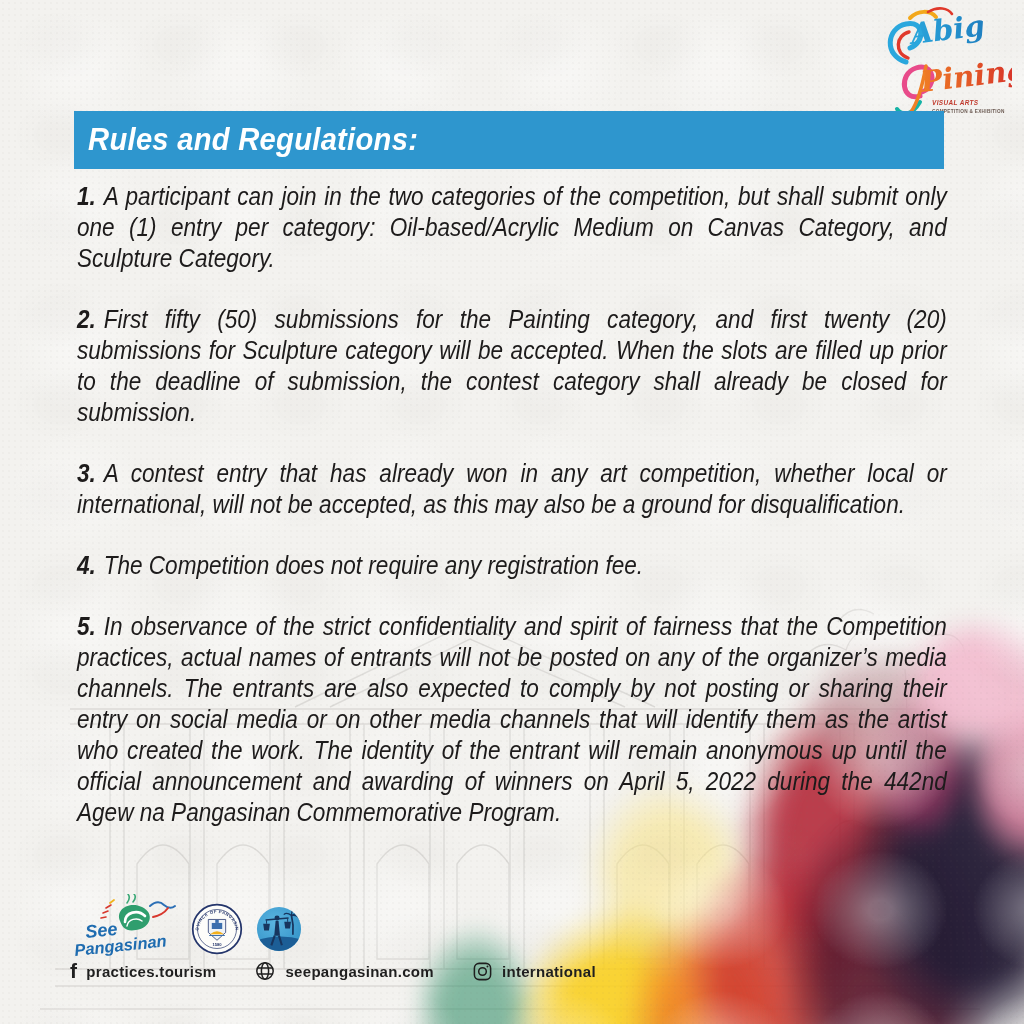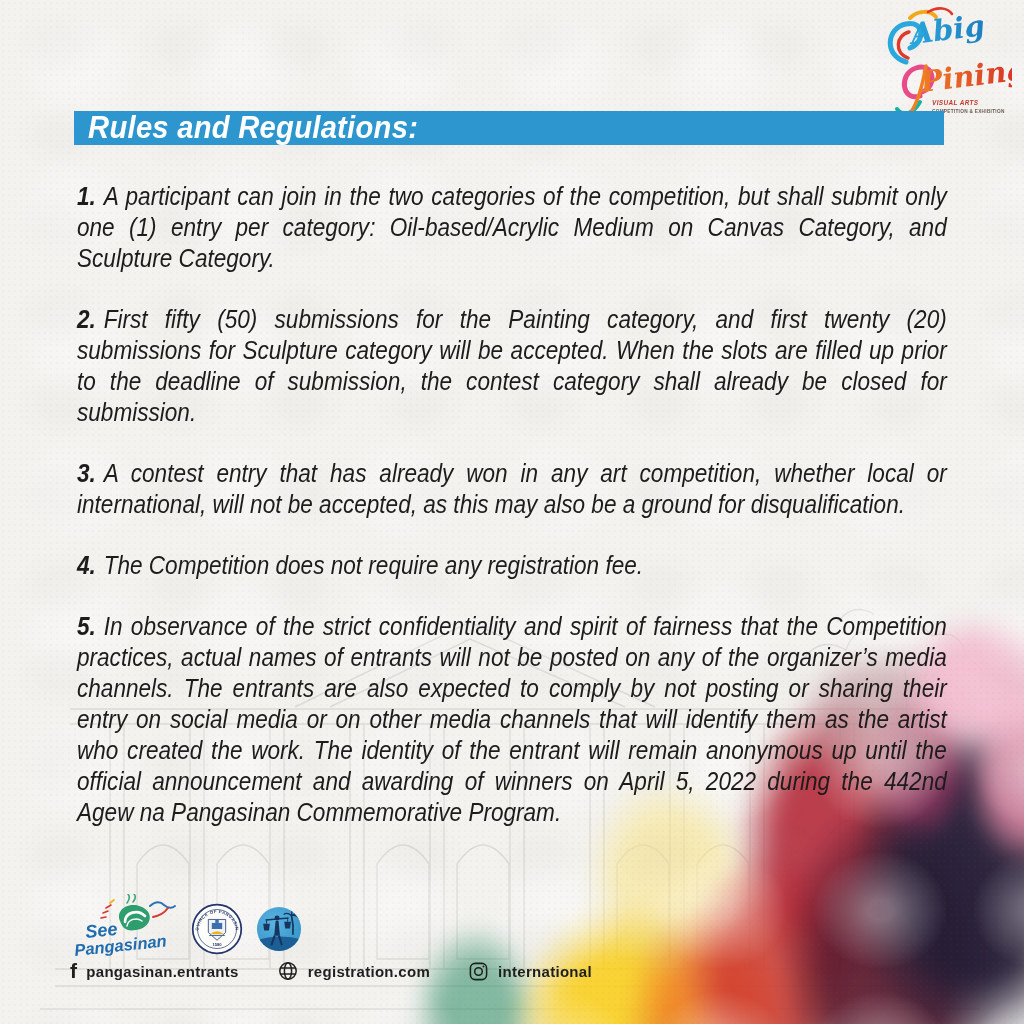--- a/index.html
+++ b/index.html
@@ -31,21 +31,21 @@
       radial-gradient(ellipse 175px 250px at 560px 345px, rgba(36,28,53,.96) 0 40%, rgba(36,28,53,0) 72%),
       radial-gradient(ellipse 155px 235px at 475px 435px, rgba(92,26,46,.92) 0 40%, rgba(92,26,46,0) 72%),
       radial-gradient(ellipse 150px 215px at 425px 310px, rgba(178,36,53,.88) 0 40%, rgba(178,36,53,0) 70%),
       radial-gradient(ellipse 125px 185px at 355px 445px, rgba(206,57,46,.85) 0 38%, rgba(206,57,46,0) 70%),
       radial-gradient(ellipse 120px 165px at 295px 485px, rgba(238,122,36,.82) 0 36%, rgba(238,122,36,0) 70%),
       radial-gradient(ellipse 150px 175px at 205px 495px, rgba(249,206,26,.88) 0 40%, rgba(249,206,26,0) 72%),
       radial-gradient(ellipse 120px 145px at 255px 345px, rgba(250,228,130,.55) 0 40%, rgba(250,228,130,0) 72%),
       radial-gradient(ellipse 90px 135px at 62px 485px, rgba(56,145,108,.6) 0 40%, rgba(56,145,108,0) 72%);
   }
   .bar{
-    position:absolute;left:74px;top:111px;width:870px;height:34px;
+    position:absolute;left:74px;top:111px;width:870px;height:58px;
     background:#2E96CE;display:flex;align-items:center;
   }
   .bar-title{
     color:#ffffff;font-size:31px;font-weight:700;font-style:italic;
     padding-left:15px;letter-spacing:.3px;white-space:nowrap;
     transform:scaleX(.94);transform-origin:0 50%;
   }
   .rules{
     position:absolute;left:77px;top:181px;width:1002px;
     transform:scaleX(.868);transform-origin:0 0;
@@ -183,29 +183,29 @@
           <path d="M37,10 q6,-4 9,1 M37,10 q7,-1 9,5 M37,10 q0,-7 5,-8 M37,10 q-5,-4 -8,-1" stroke-width="1.4" fill="none"></path>
           <path d="M37,10 q2.5,10 1.5,20" stroke-width="1.8" fill="none"></path>
         </g>
       </g>
     </svg>
   </div>
 
   <div class="footer-links">
     <span class="footer-link">
       <span class="fb-glyph">f</span>
-      <span>pangasinan.entrants</span>
+      <span>practices.tourism</span>
     </span>
     <span class="footer-link">
       <svg width="22" height="22" viewBox="0 0 22 22" fill="none" stroke="#1f1f1f" stroke-width="1.5">
         <circle cx="11" cy="11" r="8.2"></circle>
         <ellipse cx="11" cy="11" rx="3.6" ry="8.2"></ellipse>
         <path d="M3,8 h16 M3,14 h16"></path>
       </svg>
-      <span>registration.com</span>
+      <span>seepangasinan.com</span>
     </span>
     <span class="footer-link">
       <svg width="21" height="21" viewBox="0 0 22 22" fill="none" stroke="#1f1f1f" stroke-width="1.6">
         <rect x="2.5" y="2.5" width="17" height="17" rx="5"></rect>
         <circle cx="11" cy="11" r="4"></circle>
         <circle cx="16.2" cy="5.8" r="1" fill="#1f1f1f" stroke="none"></circle>
       </svg>
       <span>international</span>
     </span>
   </div>

